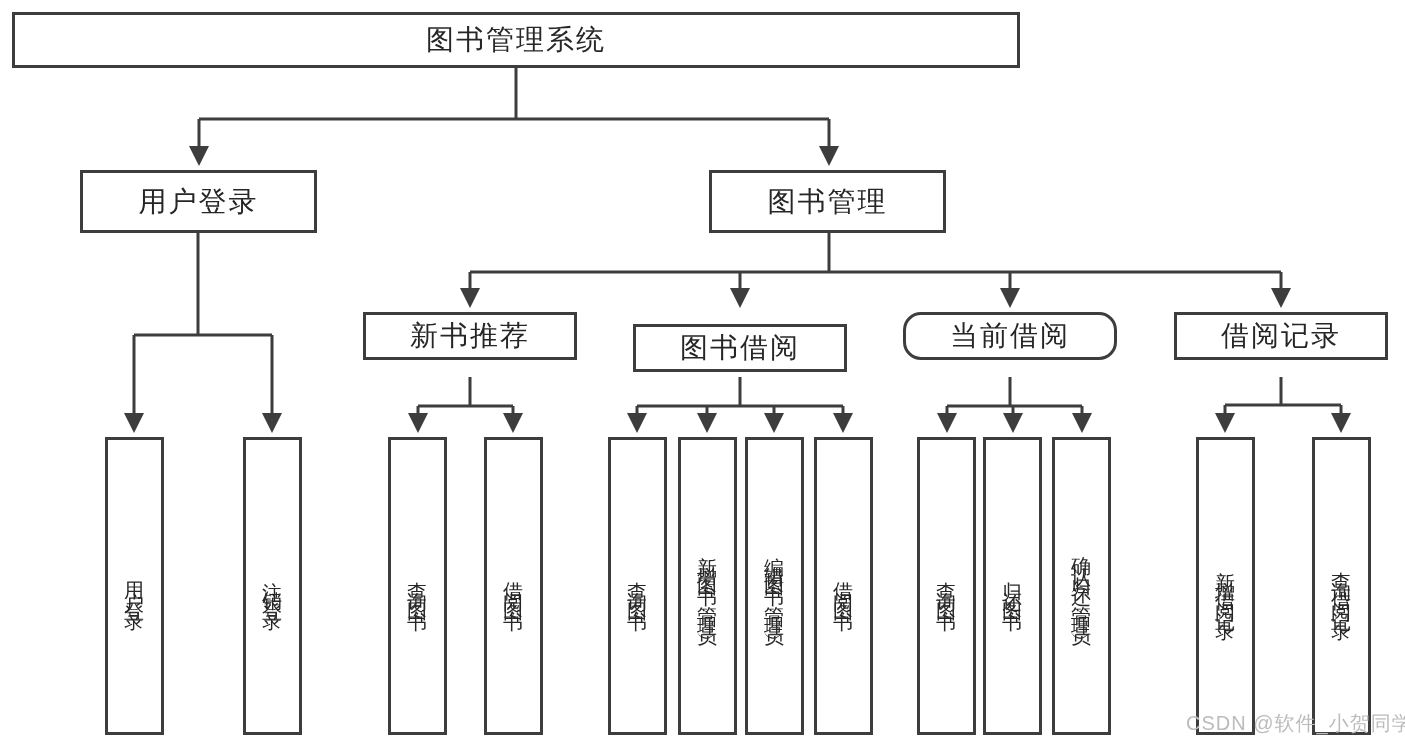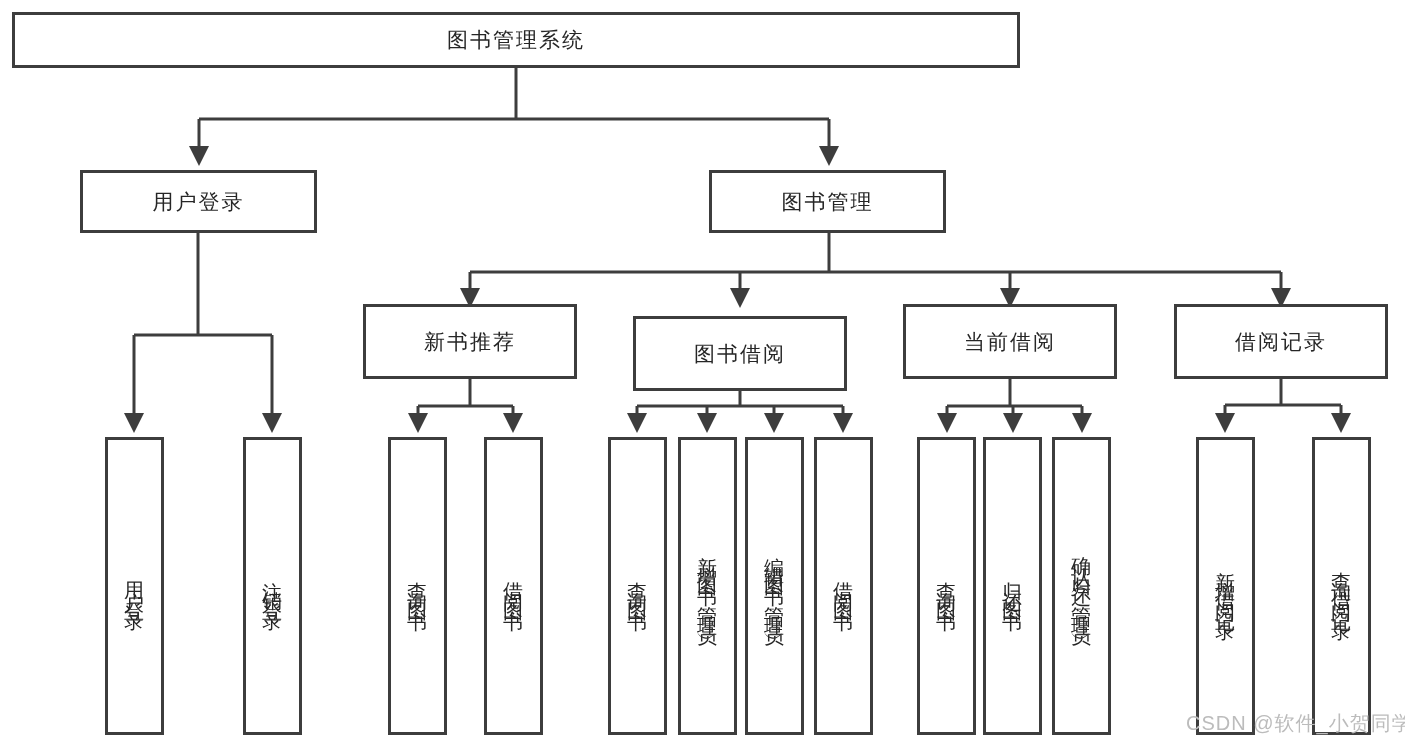--- a/index.html
+++ b/index.html
@@ -33,35 +33,35 @@
     position: absolute;
     box-sizing: border-box;
     border: 3px solid var(--line);
     background: #ffffff;
     display: flex;
     align-items: center;
     justify-content: center;
     color: var(--text);
   }
   .hlabel {
-    font-size: 21px;
+    font-size: 28px;
     letter-spacing: 2px;
     white-space: nowrap;
   }
   .leaf { top: 437px; width: 59px; height: 298px; }
   .leaf .vlabel {
     writing-mode: vertical-rl;
     text-orientation: mixed;
     font-size: 20px;
     line-height: 1;
     letter-spacing: 10px;
     white-space: nowrap;
   }
   .lvl2 { top: 170px; width: 237px; height: 63px; }
-  .lvl3 { top: 304px; width: 214px; height: 75px; }
+  .lvl3 { top: 312px; width: 214px; height: 48px; }
   .watermark {
     position: absolute;
     left: 1186px;
     top: 710px;
     font-size: 20px;
     letter-spacing: 1px;
     color: var(--watermark);
     white-space: nowrap;
     z-index: 10;
   }
@@ -129,21 +129,21 @@
   <div class="box lvl2" style="left:709px;">
     <span class="hlabel">图书管理</span>
   </div>
 
   <div class="box lvl3" style="left:363px;">
     <span class="hlabel">新书推荐</span>
   </div>
   <div class="box lvl3" style="left:633px;margin-top:12px;">
     <span class="hlabel">图书借阅</span>
   </div>
-  <div class="box lvl3" style="left:903px;">
+  <div class="box lvl3" style="left:903px;border-radius:18px;">
     <span class="hlabel">当前借阅</span>
   </div>
   <div class="box lvl3" style="left:1174px;align-items:center;">
     <span class="hlabel">借阅记录</span>
   </div>
 
   <div class="box leaf" style="left:105px;">
     <span class="vlabel">用户登录</span>
   </div>
   <div class="box leaf" style="left:243px;">

